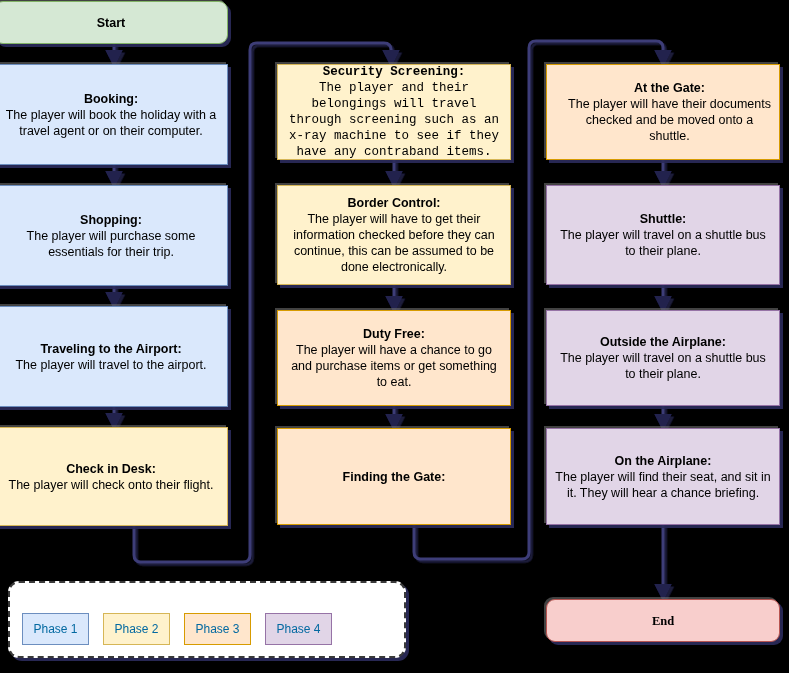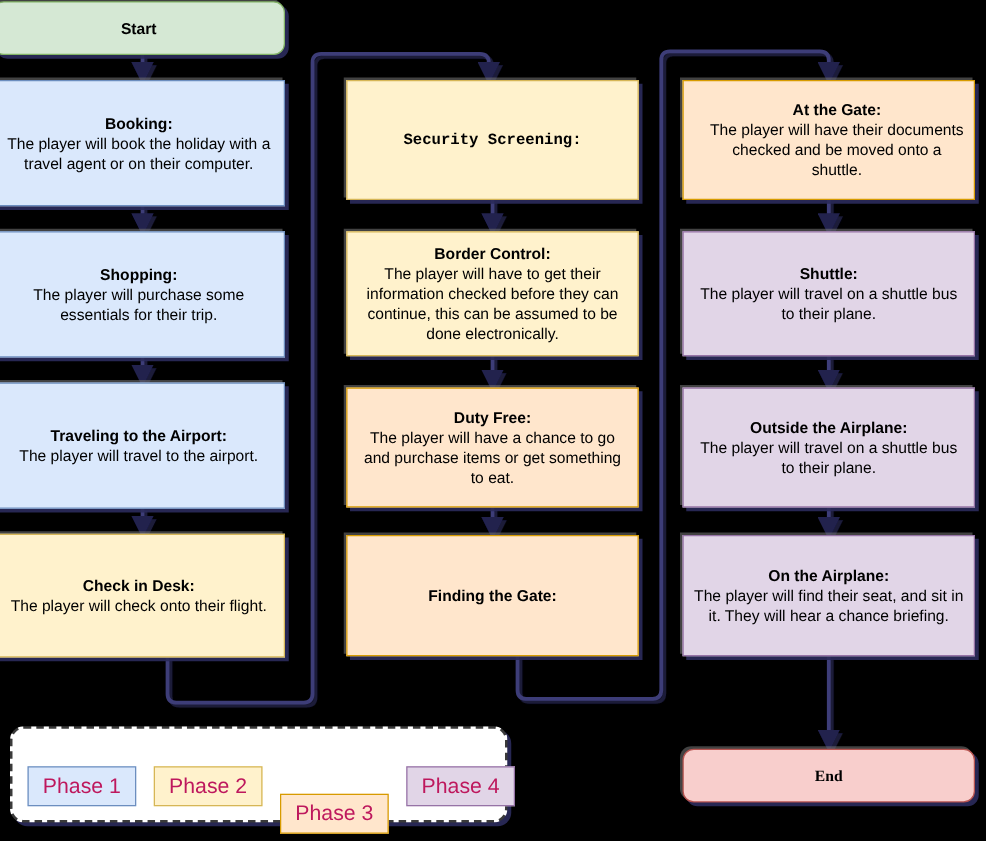--- a/index.html
+++ b/index.html
@@ -105,30 +105,30 @@
     margin-top: 40px;
   }
   #legend .chips {
     position: absolute;
     left: 12px;
     top: 30px;
     display: flex;
     gap: 14px;
   }
   #legend .chip {
-    width: 87px;
+    width: 67px;
     height: 32px;
     box-sizing: border-box;
     border-width: 1px;
     border-style: solid;
     display: flex;
     align-items: center;
     justify-content: center;
-    font-size: 17px;
-    color: #be185d;
+    font-size: 12px;
+    color: #0369a1;
   }
 </style>
 </head>
 <body>
 
 <div id="canvas">
 
   <svg id="edges" viewBox="0 0 789 673" width="789" height="673">
     <defs>
       <marker id="arrow" viewBox="0 0 10 10" refX="8" refY="5" markerWidth="6" markerHeight="6" orient="auto-start-reverse">
@@ -182,20 +182,21 @@
     <div class="body">The player will travel to the airport.</div>
   </div>
 
   <div class="node ph2" style="left:-6px; top:427px; width:234px; height:99px;">
     <div class="ttl">Check in Desk:</div>
     <div class="body">The player will check onto their flight.</div>
   </div>
 
   <div class="node ph2" style="left:277px; top:64px; width:234px; height:96px;font-family:Liberation Mono, monospace;">
     <div class="ttl">Security Screening:</div>
+    <div class="body">The player and their belongings will travel through screening such as an x-ray machine to see if they have any contraband items.</div>
   </div>
 
   <div class="node ph2" style="left:277px; top:185px; width:234px; height:100px;">
     <div class="ttl">Border Control:</div>
     <div class="body">The player will have to get their information checked before they can continue, this can be assumed to be done electronically.</div>
   </div>
 
   <div class="node ph3" style="left:277px; top:310px; width:234px; height:96px;align-items:center;">
     <div class="ttl">Duty Free:</div>
     <div class="body">The player will have a chance to go and purchase items or get something to eat.</div>
@@ -231,21 +232,21 @@
 
   <div id="legend">
     <div class="legend-title">Key</div>
     <div class="chips">
       <div class="chip" style="background:#dae8fc; border-color:#6c8ebf;">
         <span>Phase 1</span>
       </div>
       <div class="chip" style="background:#fff2cc; border-color:#d6b656;">
         <span>Phase 2</span>
       </div>
-      <div class="chip" style="background:#ffe6cc; border-color:#d79b00;margin-top:22px;">
+      <div class="chip" style="background:#ffe6cc; border-color:#d79b00;">
         <span>Phase 3</span>
       </div>
       <div class="chip" style="background:#e1d5e7; border-color:#9673a6;">
         <span>Phase 4</span>
       </div>
     </div>
   </div>
 
 </div>
 

